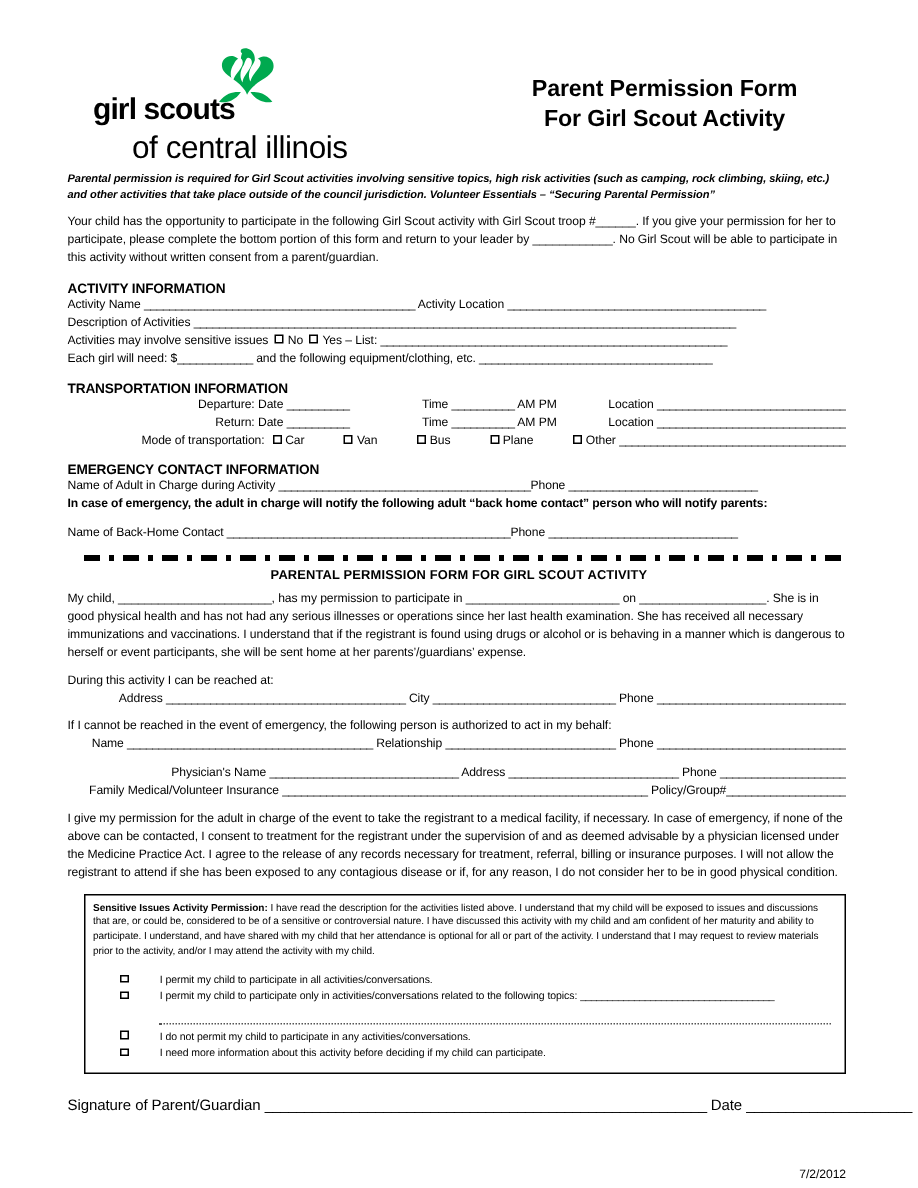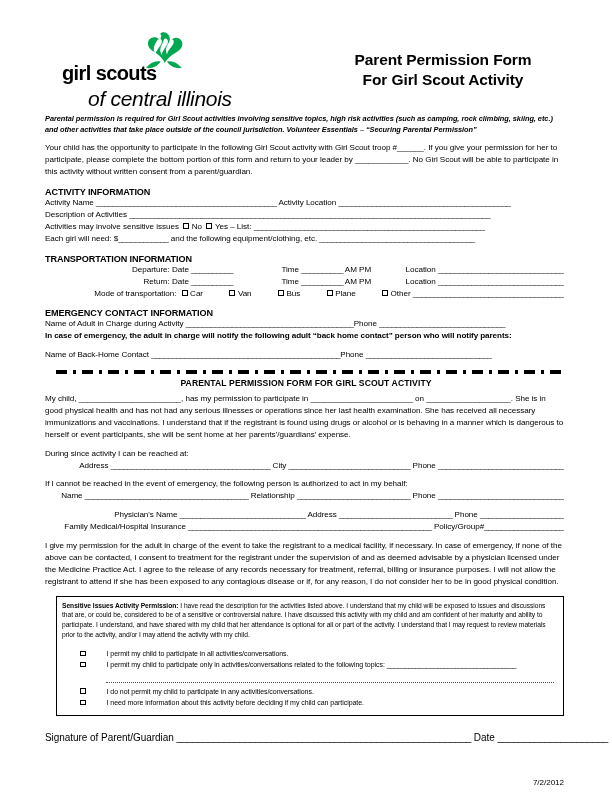--- a/index.html
+++ b/index.html
@@ -20,21 +20,21 @@
   .logo { position: absolute; left: 62px; top: 0px; width: 240px; height: 78px; }
   .trefoil { position: absolute; left: 76px; top: 1px; width: 52px; height: 40px; }
   .logo-line1 {
     position: absolute; left: 0px; top: 33px;
     font-size: 20px; font-weight: bold; letter-spacing: -0.6px;
     line-height: 1; white-space: nowrap;
   }
   .logo-line2 {
     position: absolute; left: 26px; top: 58px;
     font-size: 21px; font-weight: normal; letter-spacing: -0.3px;
-    line-height: 1; white-space: nowrap; font-style: italic;
+    line-height: 1; white-space: nowrap;
   }
   .title-block {
     position: absolute; left: 300px; top: 20px; width: 286px;
     text-align: center; font-size: 15.5px; font-weight: bold;
     line-height: 1.30; letter-spacing: -0.1px;
   }
 
   
   .wrap { padding: 0 48px 0 45px; }
   .intro-italic {
@@ -221,21 +221,21 @@
       <span class="u">______________________________</span>
     </div>
   </div>
 
   <div class="dashdot"></div>
   <div class="permission-title">PARENTAL PERMISSION FORM FOR GIRL SCOUT ACTIVITY</div>
 
   <div class="wrap">
     <div class="para" style="margin-top:5px">My child, _______________________, has my permission to participate in _______________________ on ___________________.  She is in good physical health and has not had any serious illnesses or operations since her last health examination.  She has received all necessary immunizations and vaccinations.  I understand that if the registrant is found using drugs or alcohol or is behaving in a manner which is dangerous to herself or event participants, she will be sent home at her parents’/guardians’ expense.</div>
 
-    <div class="row" style="margin-top:7px">During since activity I can be reached at:</div>
+    <div class="row" style="margin-top:7px">During this activity I can be reached at:</div>
     <div class="row tight">
       <span>Address</span>
       <span class="u">______________________________________</span>
       <span>City</span>
       <span class="u">_____________________________</span>
       <span>Phone</span>
       <span class="u">______________________________</span>
     </div>
 
     <div class="row" style="margin-top:7px">If I cannot be reached in the event of emergency, the following person is authorized to act in my behalf:</div>
@@ -251,21 +251,21 @@
     <div class="row tight" style="margin-top:7px">
       <span>Physician's Name</span>
       <span class="u">______________________________</span>
       <span>Address</span>
       <span class="u">___________________________</span>
       <span>Phone</span>
       <span class="u">____________________</span>
     </div>
 
     <div class="row tight">
-      <span>Family Medical/Hospital Insurance</span>
+      <span>Family Medical/Volunteer Insurance</span>
       <span class="u">__________________________________________________________</span>
       <span>Policy/Group#</span><span class="u">___________________</span>
     </div>
 
     <div class="para" style="margin-top:8px">I give my permission for the adult in charge of the event to take the registrant to a medical facility, if necessary.  In case of emergency, if none of the above can be contacted, I consent to treatment for the registrant under the supervision of and as deemed advisable by a physician licensed under the Medicine Practice Act.  I agree to the release of any records necessary for treatment, referral, billing or insurance purposes.  I will not allow the registrant to attend if she has been exposed to any contagious disease or if, for any reason, I do not consider her to be in good physical condition.</div>
   </div>
 
   <div class="sens-box">
     <div class="sens-para"><b>Sensitive Issues Activity Permission:</b><span> I have read the description for the activities listed above.  I understand that my child will be exposed to issues and discussions that are, or could be, considered to be of a sensitive or controversial nature.  I have discussed this activity with my child and am confident of her maturity and ability to participate.  I understand, and have shared with my child that her attendance is optional for all or part of the activity.  I understand that I may request to review materials prior to the activity, and/or I may attend the activity with my child.</span></div>
 

